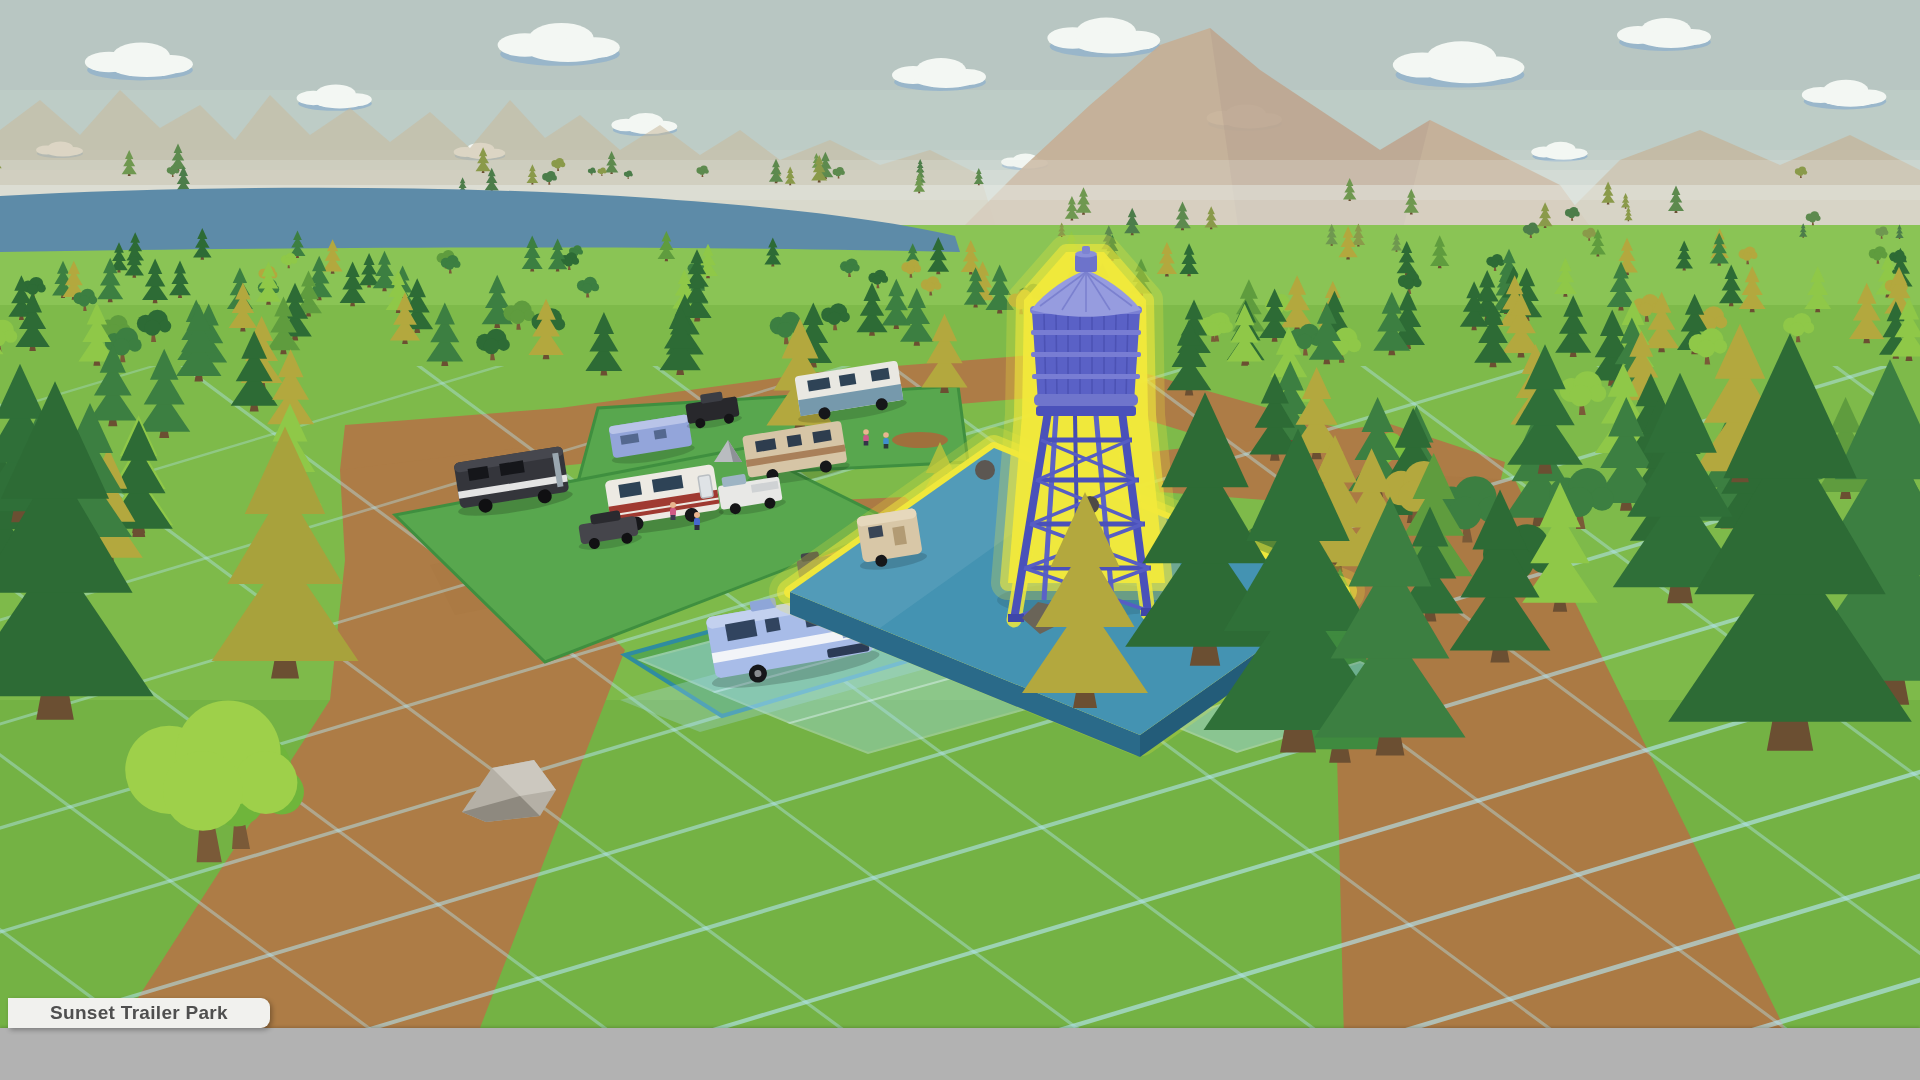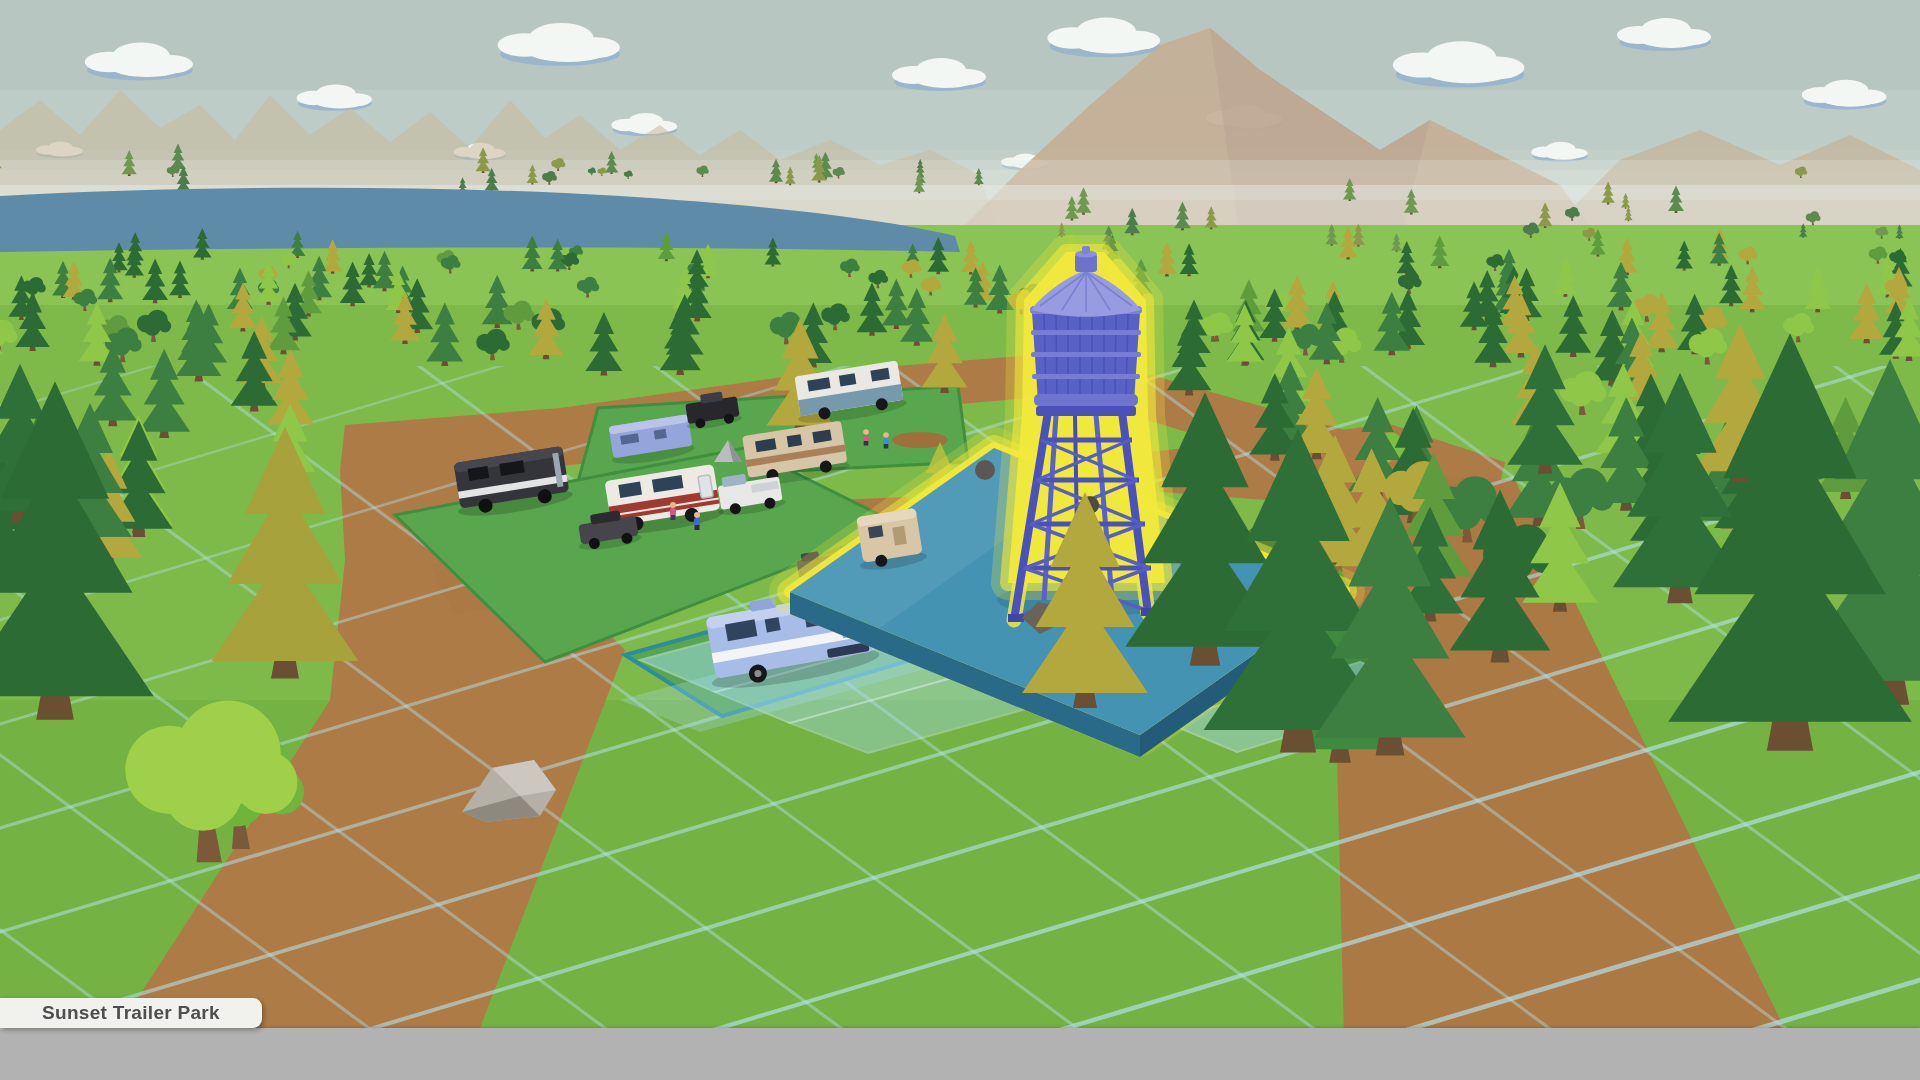--- a/index.html
+++ b/index.html
@@ -1,20 +1,20 @@
 <!DOCTYPE html>
 <html><head>
 <meta charset="utf-8">
 <style>
   html,body{margin:0;padding:0;background:#222;}
   #stage{position:relative;width:1920px;height:1080px;overflow:hidden;
          font-family:"Liberation Sans",sans-serif;user-select:none;}
   #scene{position:absolute;left:0;top:0;width:1920px;height:1080px;display:block;}
   
-  #park-tab{position:absolute;left:0;top:998px;width:262px;height:30px;
+  #park-tab{position:absolute;left:8px;top:998px;width:262px;height:30px;
     background:#f1f1ee;border-radius:0 9px 9px 0;box-shadow:2px 2px 5px rgba(0,0,0,.30);
     display:flex;align-items:center;justify-content:center;z-index:6;}
   #park-tab span{font-size:19px;font-weight:bold;color:#4f4f4f;letter-spacing:.3px;}
   #bottom-bar{position:absolute;left:0;top:1028px;width:1920px;height:52px;
     background:#b2b2b2;box-shadow:0 -1px 3px rgba(0,0,0,.18);z-index:5;}
 </style>
 </head>
 <body>
 
 <div id="stage">

